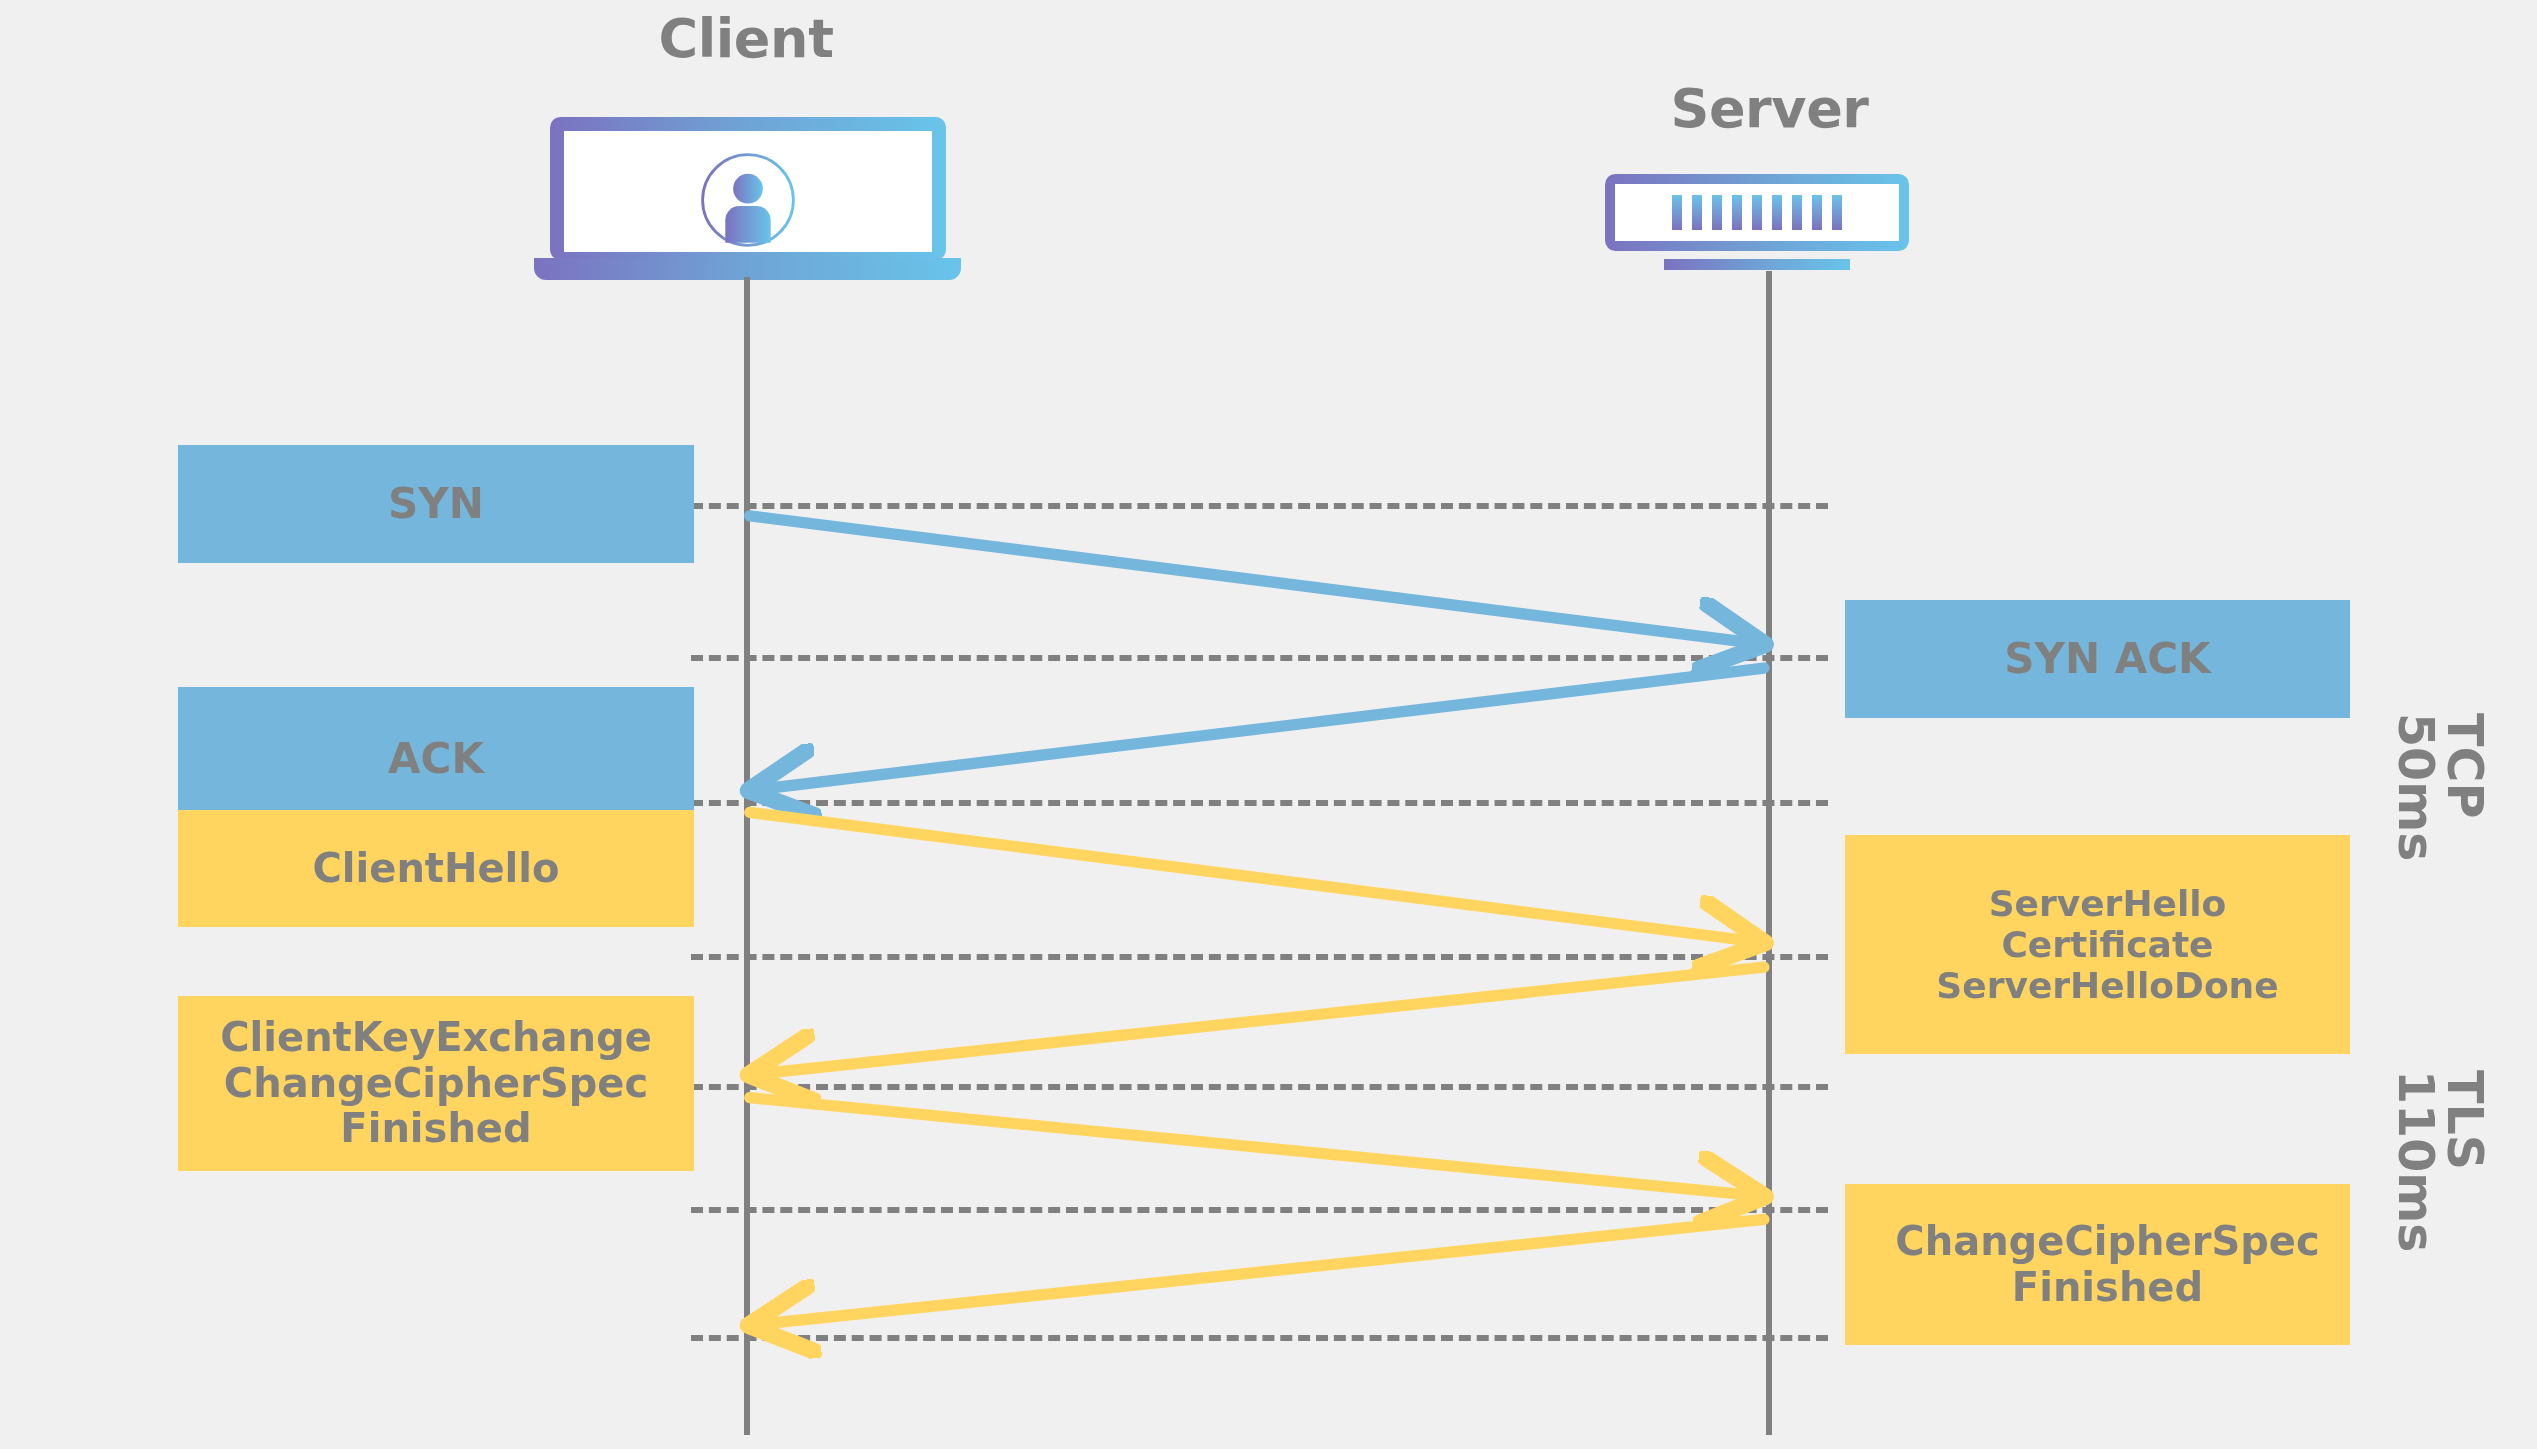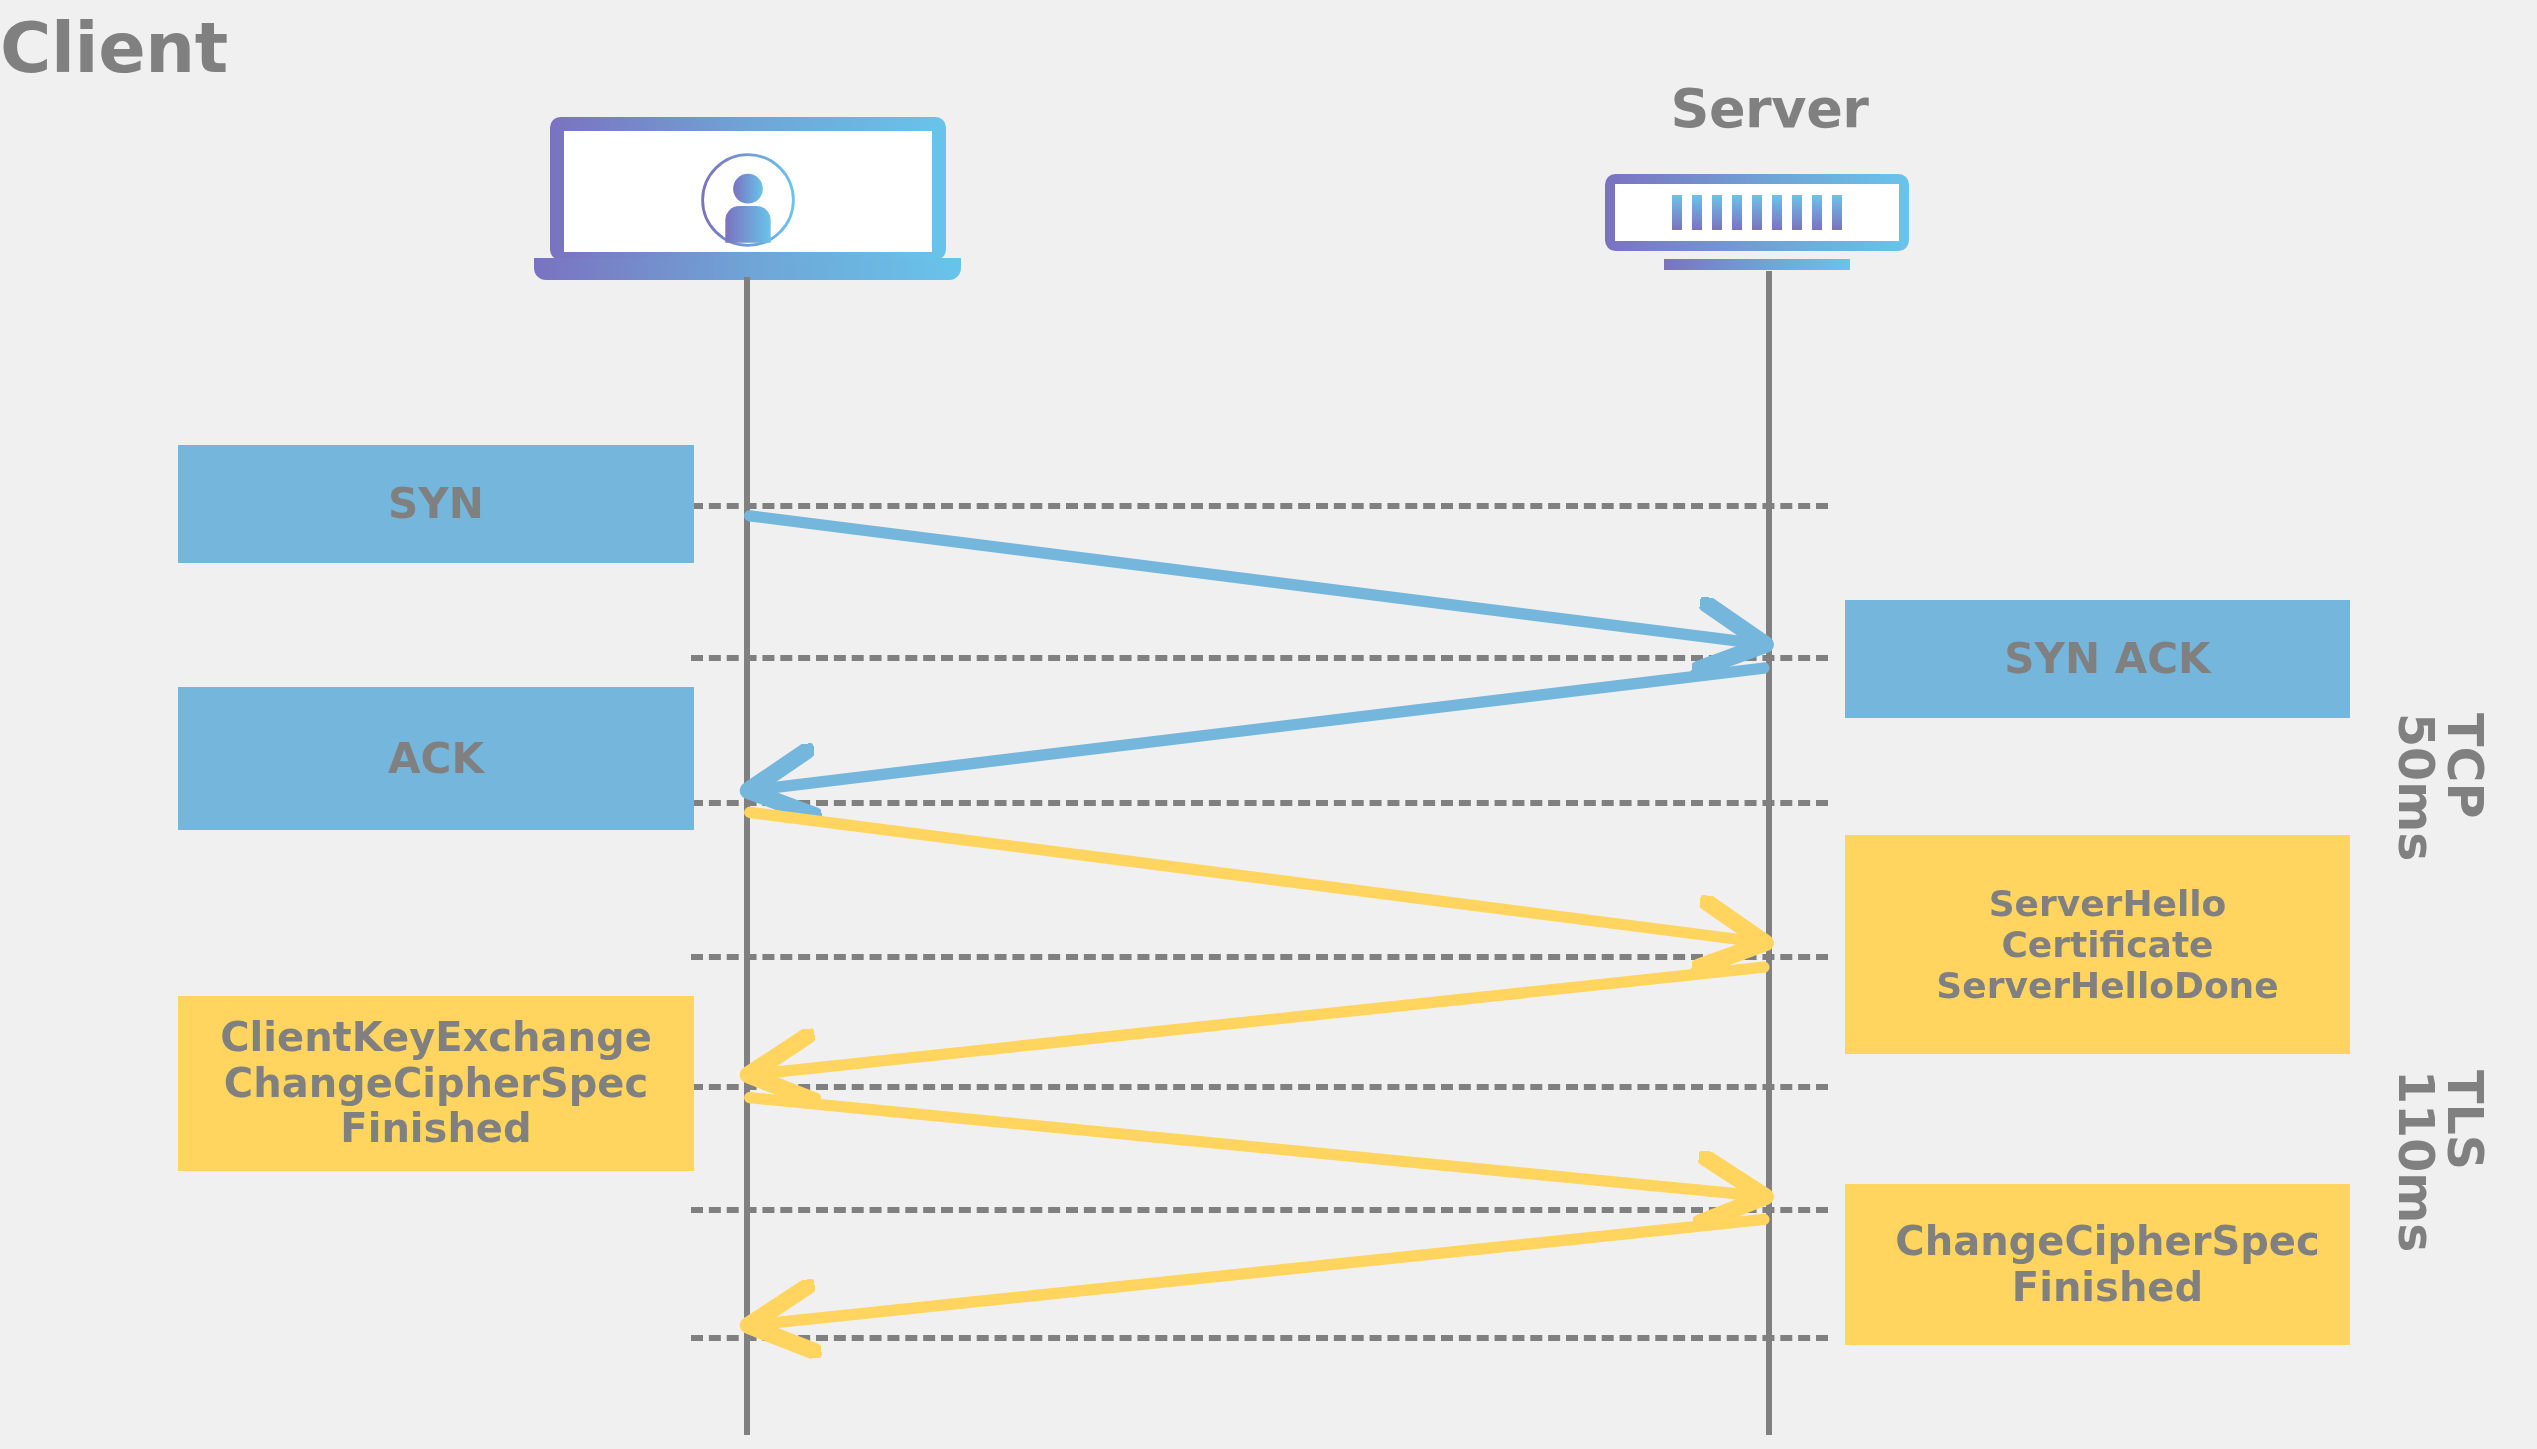--- a/index.html
+++ b/index.html
@@ -14,21 +14,21 @@
   #stage{position:absolute;left:0;top:0;width:2538px;height:1450px;}
 
   
   .endpoint-title{
     position:absolute;
     font-weight:bold;
     color:#808080;
     white-space:nowrap;
     letter-spacing:-0.4px;
   }
-  #client-title{left:0;top:7px;width:1492px;text-align:left;font-size:70px;}
+  #client-title{left:0;top:7px;width:1492px;text-align:center;font-size:54px;}
   #server-title{left:1113px;top:77px;width:1313px;text-align:center;font-size:54px;}
 
   
   #laptop{position:absolute;left:550px;top:117px;width:396px;height:161px;}
   #laptop-screen{
     position:absolute;left:0;top:0;width:396px;height:143px;
     border-radius:10.4px;
     background:linear-gradient(90deg,#7b72c0 0%,#6fa4d6 50%,#68c4ea 100%);
     box-sizing:border-box;
   }
@@ -197,20 +197,23 @@
   </svg>
 
   <div class="msg-box tcp left" style="top:445px;height:118px;font-size:42px;">
     <span>SYN</span>
   </div>
 
   <div class="msg-box tcp left" style="top:687px;height:143px;font-size:42px;">
     <span>ACK</span>
   </div>
 
+  <div class="msg-box tls left" style="top:810px;height:117px;font-size:40px;">
+    <span>ClientHello</span>
+  </div>
 
   <div class="msg-box tls left" style="top:996px;height:175px;font-size:40px;flex-direction:column;">
     <span>ClientKeyExchange</span>
     <span>ChangeCipherSpec</span>
     <span>Finished</span>
   </div>
 
   <div class="msg-box tcp right" style="top:600px;height:118px;font-size:42px;">
     <span>SYN ACK</span>
   </div>

